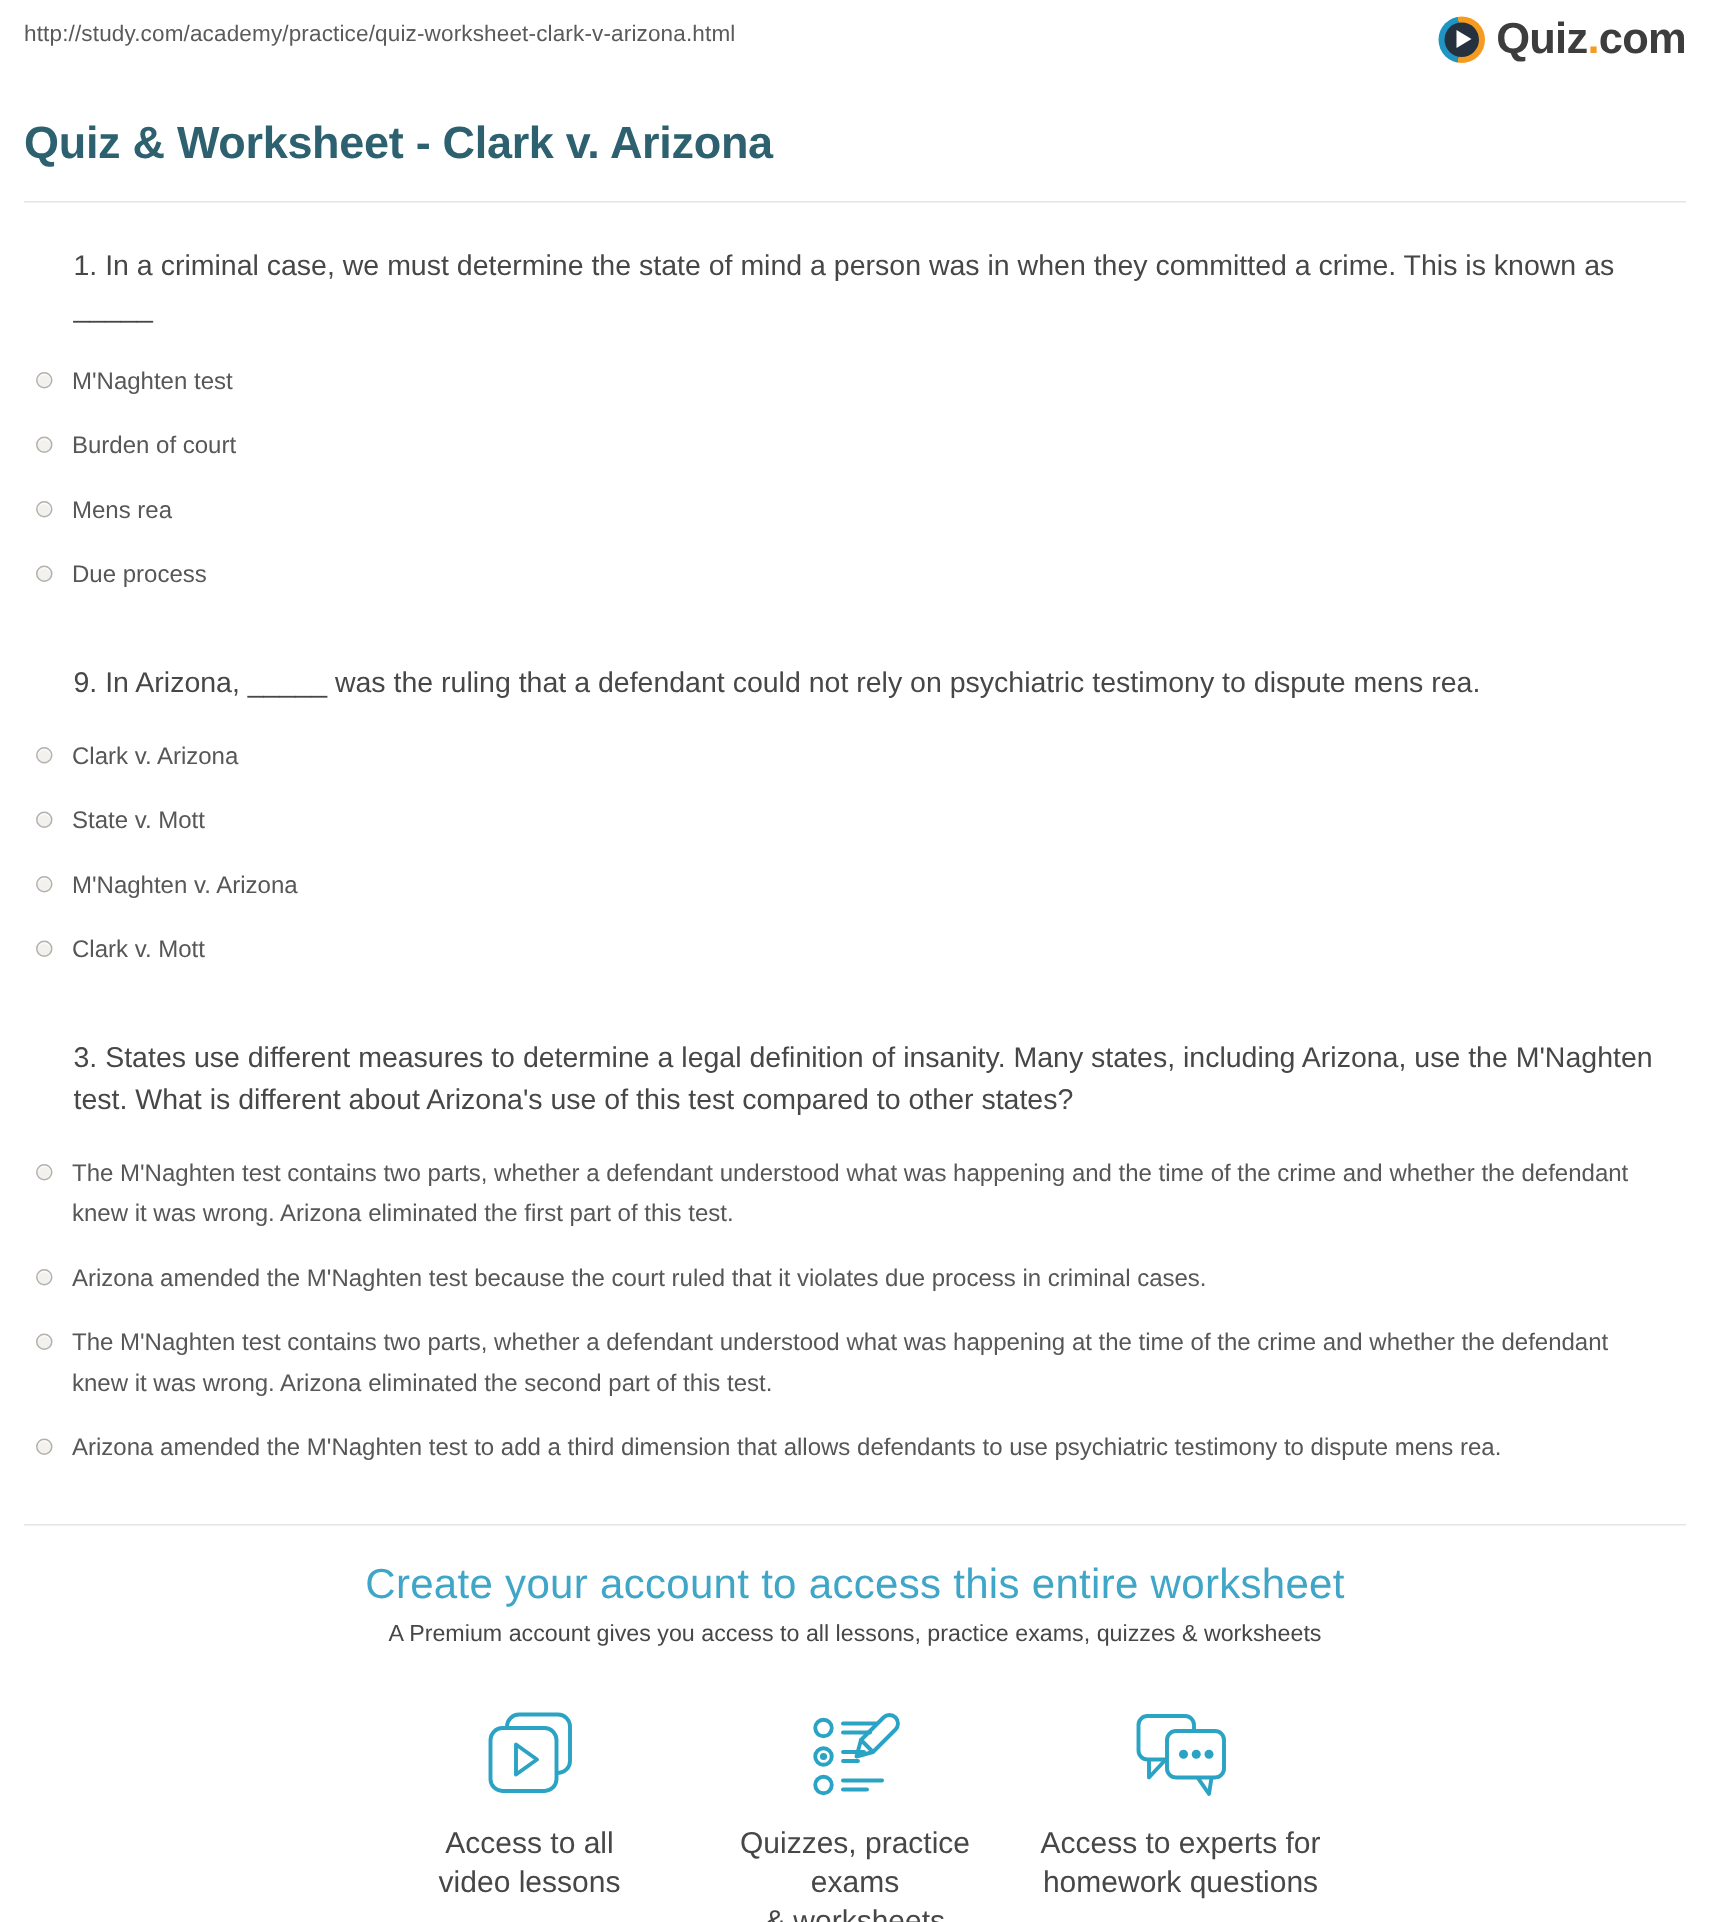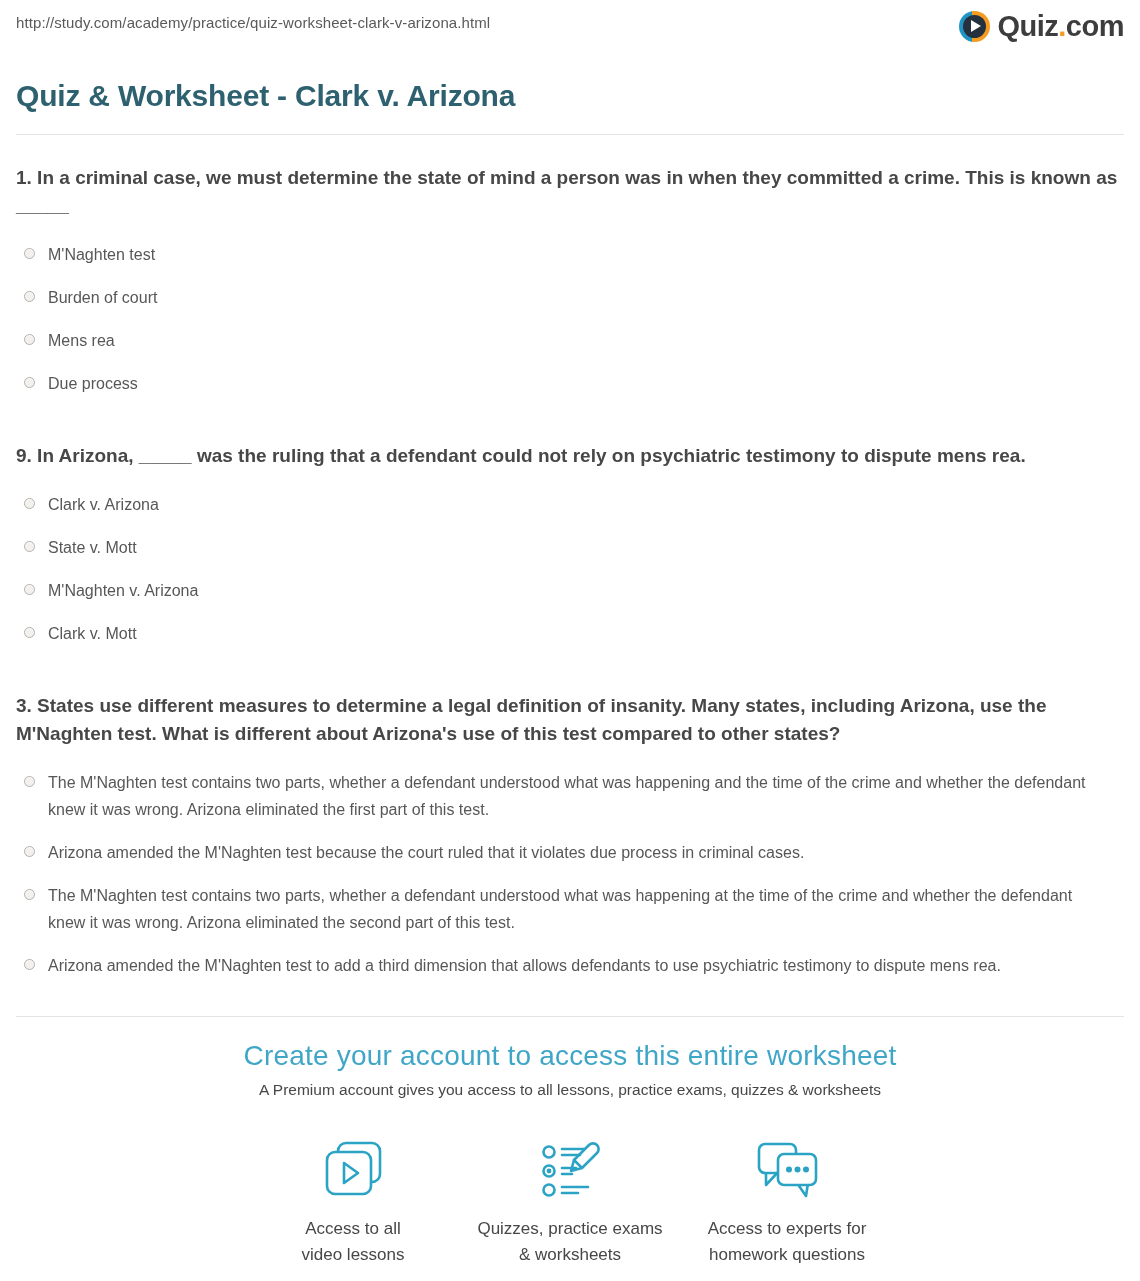--- a/index.html
+++ b/index.html
@@ -41,41 +41,41 @@
   .logo-text{font-size:29px;font-weight:700;color:#3d3d3d;letter-spacing:-0.5px;}
   .logo-text .dot{color:var(--logo-orange);}
 
   
   h1.title{font-size:30px;font-weight:700;color:var(--title-color);margin-top:36px;letter-spacing:-0.2px;}
   hr.rule{border:none;border-top:1px solid var(--rule-color);margin-top:21px;}
 
   
   .question{margin-top:29px;}
   .question + .question{margin-top:37px;}
-  .qtext{font-size:19px;font-weight:700;color:var(--text-dark);line-height:28px;max-width:1105px;}
+  .qtext{font-size:19px;font-weight:400;color:var(--text-dark);line-height:28px;max-width:1105px;margin-left:33px;}
   .options{margin-top:13px;}
   .option{display:flex;align-items:flex-start;padding:8px 0;cursor:pointer;}
   .radio{
     width:11px;height:11px;border-radius:50%;flex:0 0 auto;
     border:1px solid #b4b1ac;background:#f3f1ee;
     margin:7px 0 0 8px;box-shadow:inset 0 1px 1px rgba(255,255,255,.9);
   }
   .opt-label{font-size:16px;color:var(--text-medium);line-height:27px;margin-left:13px;max-width:1045px;}
 
   
   hr.footer-rule{margin-top:29px;}
   .cta{font-size:28px;font-weight:400;color:var(--accent-blue);text-align:center;margin-top:23px;letter-spacing:0.2px;}
   .cta-sub{font-size:15.5px;color:var(--text-dark);text-align:center;margin-top:9px;}
   .features{display:flex;justify-content:center;margin-top:40px;}
   .feature{width:217px;display:flex;flex-direction:column;align-items:center;}
   .feature svg{width:64px;height:64px;display:block;}
   .ficon{fill:none;stroke:var(--icon-teal);stroke-width:2.6;stroke-linejoin:round;stroke-linecap:round;}
   .ficon-fill{fill:var(--icon-teal);stroke:none;}
   .ficon-white{fill:#ffffff;stroke:var(--icon-teal);stroke-width:2.6;stroke-linejoin:round;}
-  .feature-label{margin-top:13px;font-size:17px;color:var(--text-dark);text-align:center;line-height:26px;}
+  .feature-label{margin-top:13px;font-size:20px;color:var(--text-dark);text-align:center;line-height:26px;}
 </style>
 </head>
 <body>
 
 <div class="page">
 
   <header class="topbar">
     <div class="url">http://study.com/academy/practice/quiz-worksheet-clark-v-arizona.html</div>
     <a class="logo">
       <span class="logo-icon">

